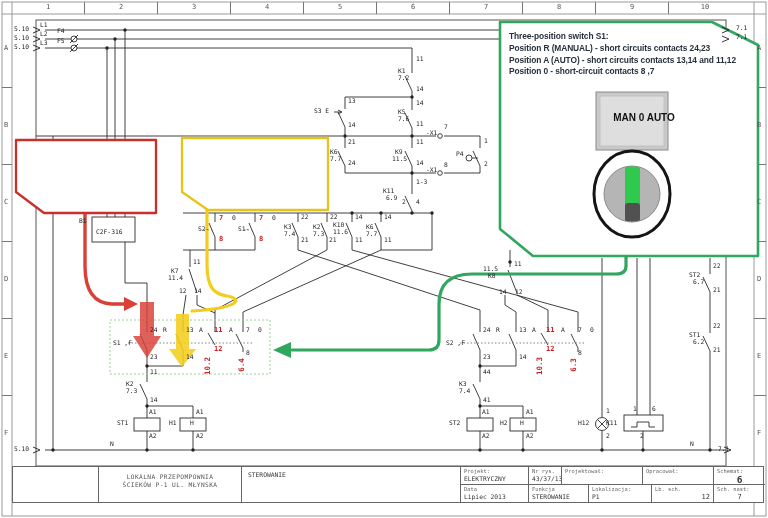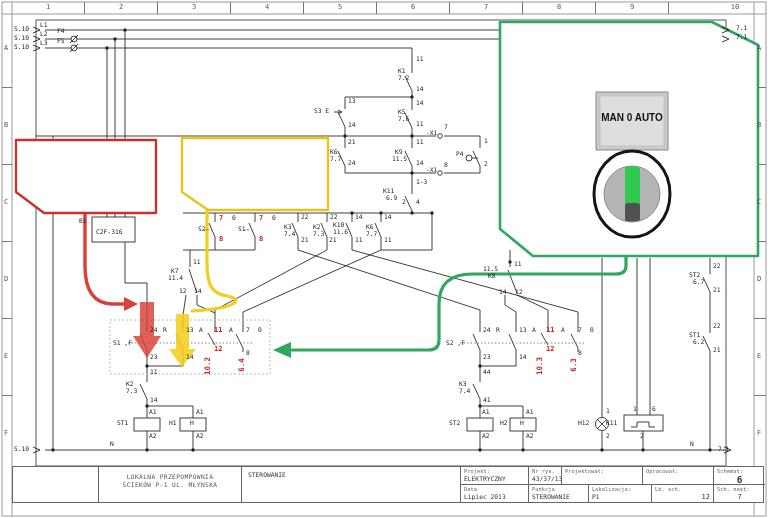--- a/index.html
+++ b/index.html
@@ -12,21 +12,21 @@
   .dlbl.redv{color:#ce1f1f;font-weight:bold;font-size:7.5px;transform:translate(-50%,-50%) rotate(-90deg);}
   
   .glbl{position:absolute;font:7px/1 "DejaVu Sans Mono",monospace;color:#555;z-index:5;}
   .glbl.gc{transform:translateX(-50%);}
   
   .co{position:absolute;font-weight:bold;color:#27313c;z-index:40;}
   .co.manual{left:18px;top:147px;width:136px;font-size:7.6px;line-height:9.6px;text-align:center;}
   .co.auto{left:184px;top:145px;width:142px;font-size:7.6px;line-height:9.6px;text-align:center;}
   .co.switch{left:509px;top:31px;width:248px;font-size:8.4px;line-height:11.8px;text-align:left;letter-spacing:-0.1px;}
   .man-label{position:absolute;left:598px;top:113px;width:68px;text-align:center;
-             font:bold 10px/1 "Liberation Sans",sans-serif;color:#111;z-index:40;}
+             font:bold 10px/1 "Liberation Sans",sans-serif;color:#111;z-index:40;padding-left:12px;}
   
   .tb{position:absolute;left:12px;top:466px;width:752px;height:37px;border:1px solid #666;
       box-sizing:border-box;font-family:"DejaVu Sans Mono",monospace;color:#3a3a3a;z-index:20;background:#fff;}
   .tc{position:absolute;box-sizing:border-box;border-left:1px solid #666;padding:1px 3px;overflow:hidden;}
   .tc.noL{border-left:none;}
   .tc.topL{border-top:1px solid #666;}
   .tl{font-size:5.4px;line-height:7px;color:#666;}
   .tv{font-size:6.3px;line-height:7.5px;color:#333;}
   .objc{text-align:center;font-size:6.2px;line-height:8px;letter-spacing:.4px;color:#555;padding-top:6px;}
   .bigv{text-align:center;font-size:9.5px;font-weight:bold;color:#333;line-height:10px;}
@@ -335,35 +335,41 @@
   <div id="grid-layer">
       <span class="glbl gc" style="left: 48px; top: 4px;">1</span>
       <span class="glbl gc" style="left: 121px; top: 4px;">2</span>
       <span class="glbl gc" style="left: 194px; top: 4px;">3</span>
       <span class="glbl gc" style="left: 267px; top: 4px;">4</span>
       <span class="glbl gc" style="left: 340px; top: 4px;">5</span>
       <span class="glbl gc" style="left: 413px; top: 4px;">6</span>
       <span class="glbl gc" style="left: 486px; top: 4px;">7</span>
       <span class="glbl gc" style="left: 559px; top: 4px;">8</span>
       <span class="glbl gc" style="left: 632px; top: 4px;">9</span>
-      <span class="glbl gc" style="left: 735px; top: 4px;">10</span>
+      <span class="glbl gc" style="left: 705px; top: 4px;">10</span>
       <span class="glbl" style="left: 4px; top: 45px;">A</span>
       <span class="glbl" style="left: 757px; top: 45px;">A</span>
       <span class="glbl" style="left: 4px; top: 122px;">B</span>
       <span class="glbl" style="left: 757px; top: 122px;">B</span>
       <span class="glbl" style="left: 4px; top: 199px;">C</span>
       <span class="glbl" style="left: 757px; top: 199px;">C</span>
       <span class="glbl" style="left: 4px; top: 276px;">D</span>
       <span class="glbl" style="left: 757px; top: 276px;">D</span>
       <span class="glbl" style="left: 4px; top: 353px;">E</span>
       <span class="glbl" style="left: 757px; top: 353px;">E</span>
       <span class="glbl" style="left: 4px; top: 430px;">F</span>
       <span class="glbl" style="left: 757px; top: 430px;">F</span>
     </div>
 
+  <div class="co switch">
+    <div>Three-position switch S1:</div>
+    <div>Position R (MANUAL) - short circuits contacts 24,23</div>
+    <div>Position A (AUTO) - short circuits contacts 13,14 and 11,12</div>
+    <div>Position 0 - short-circuit contacts 8 ,7</div>
+  </div>
   <div class="man-label">MAN 0 AUTO</div>
 
   <div class="tb">
     <div class="tc noL" style="left:0;top:0;width:85px;height:35px;"></div>
     <div class="tc objc" style="left:85px;top:0;width:143px;height:35px;">
       <div>LOKALNA PRZEPOMPOWNIA</div>
       <div>ŚCIEKÓW  P-1  UL. MŁYNSKA</div>
     </div>
     <div class="tc" style="left:228px;top:0;width:219px;height:35px;padding:4px 6px;">
       <div class="tv">STEROWANIE</div>

